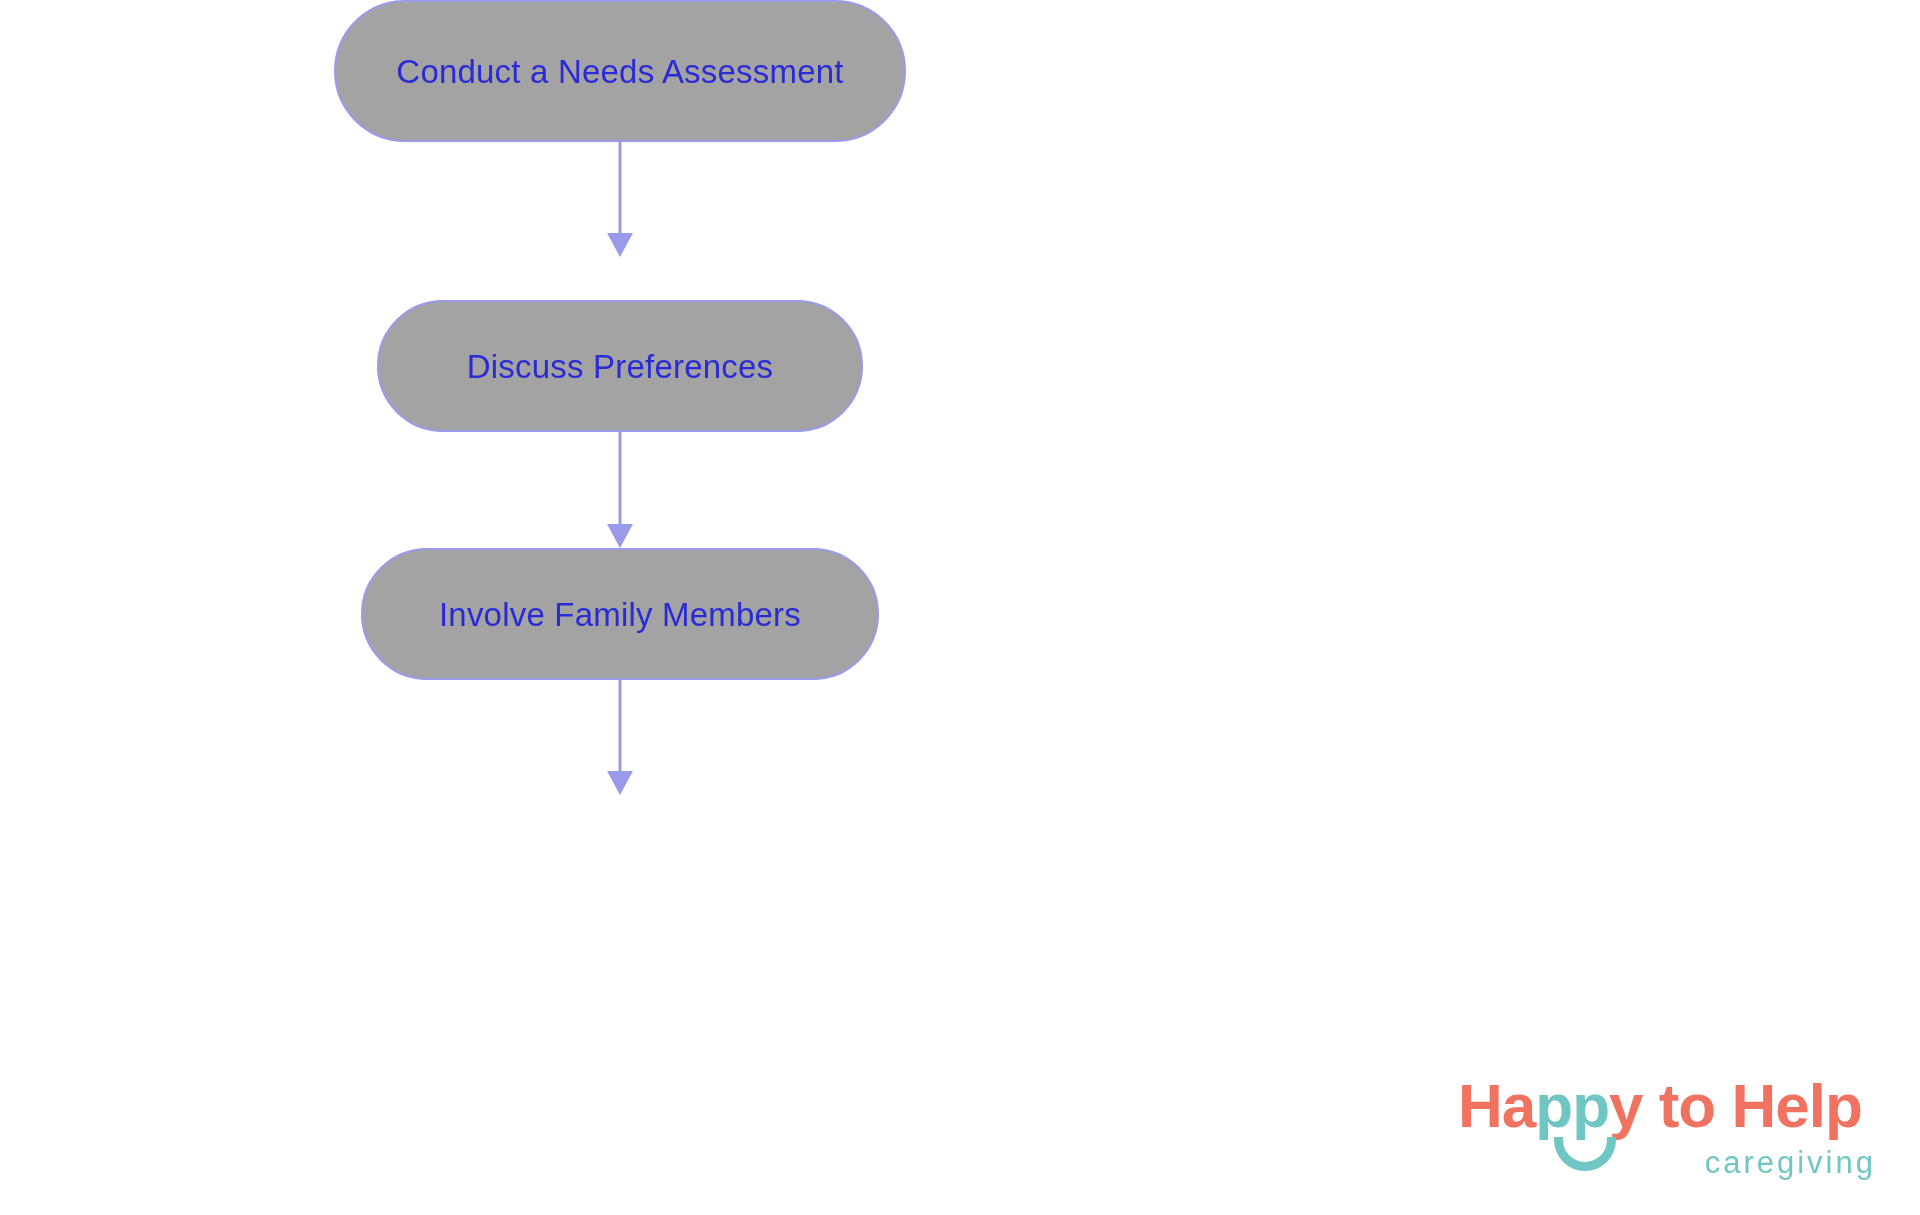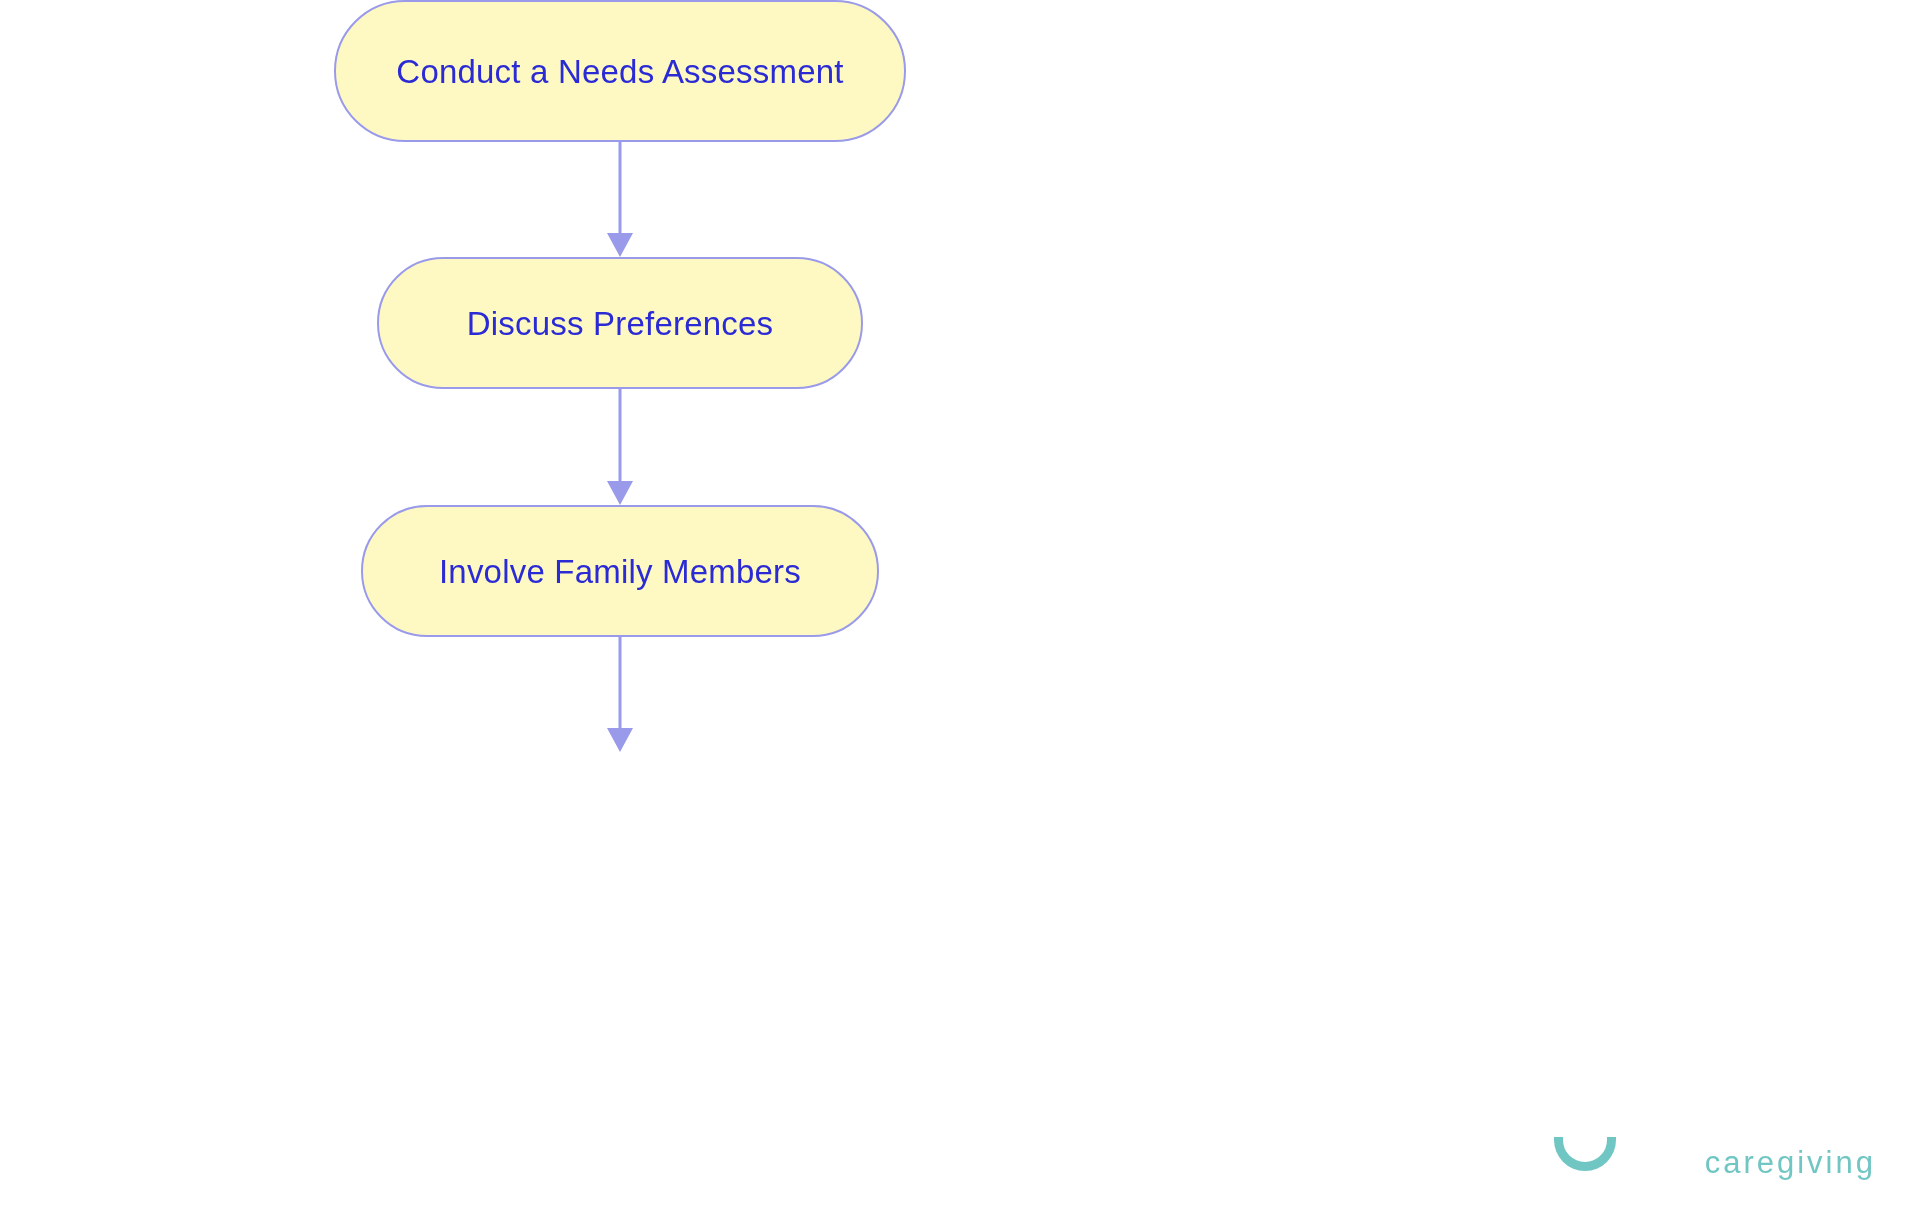--- a/index.html
+++ b/index.html
@@ -29,36 +29,36 @@
     top: 0;
     width: 1240px;
     height: 1090px;
     display: flex;
     flex-direction: column;
     align-items: center;
   }
 
   .node {
     box-sizing: border-box;
-    background: #fef9c3;
+    background: #a3a3a3;
     border: 2px solid #9a9aea;
     border-radius: 80px;
     color: #2b2bd6;
     display: flex;
     align-items: center;
     justify-content: center;
     font-size: 33px;
     font-weight: 400;
     letter-spacing: 0.2px;
     white-space: nowrap;
     line-height: 1;
   }
 
   .node-0 { height: 142px; padding: 0 60px; }
-  .node-1 { height: 132px; padding: 0 88px; }
+  .node-1 { height: 132px; padding: 0 88px; margin-top: 43px; }
   .node-2 { height: 132px; padding: 8px 76px; }
   .node-3 { height: 132px; padding: 0 90px; }
 
   .connector {
     position: relative;
     width: 24px;
     display: flex;
     justify-content: center;
   }
   .conn-0 { height: 115px; }
@@ -164,15 +164,16 @@
     <div class="connector conn-2">
       <span class="conn-line"></span>
       <span class="conn-head"></span>
     </div>
 
 
   </div>
 </div>
 
 <div id="brand-logo">
+  <div class="logo-wordmark"><span class="lg-coral">Ha</span><span class="lg-teal">pp</span><span class="lg-coral">y to Help</span></div>
   <div class="logo-smile"></div>
   <div class="logo-tagline">caregiving</div>
 </div>
 
 </body></html>

